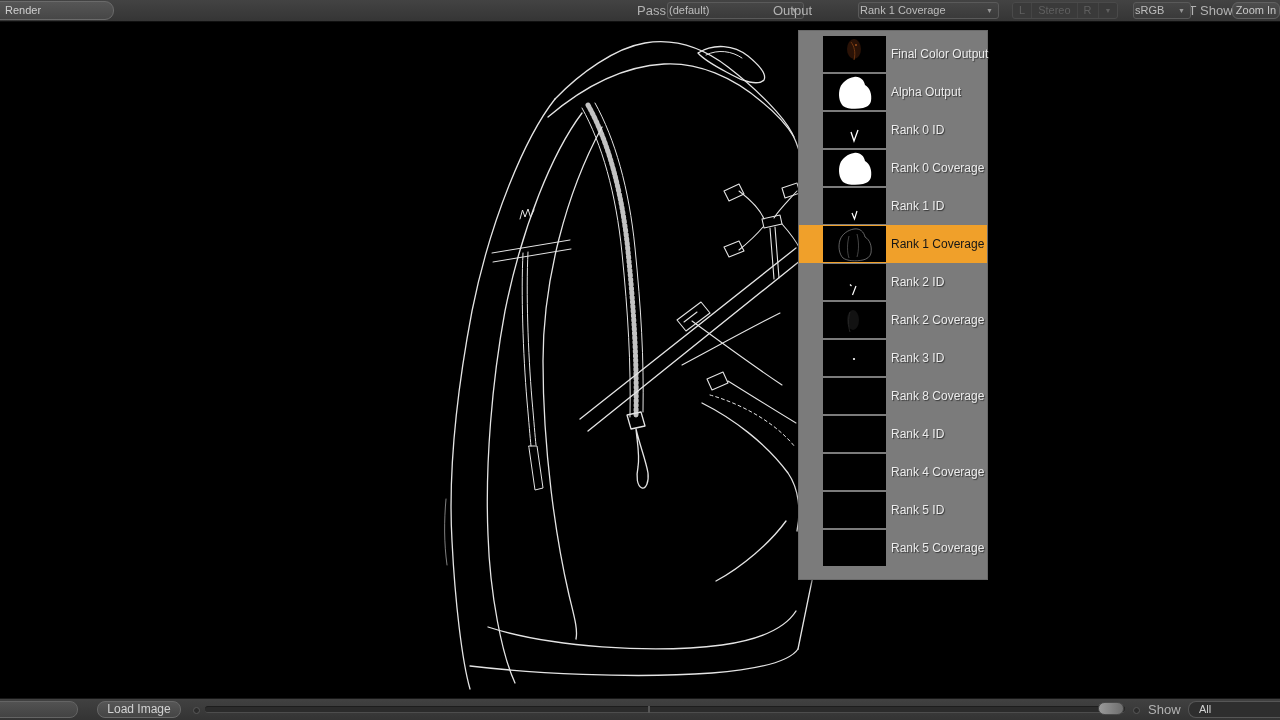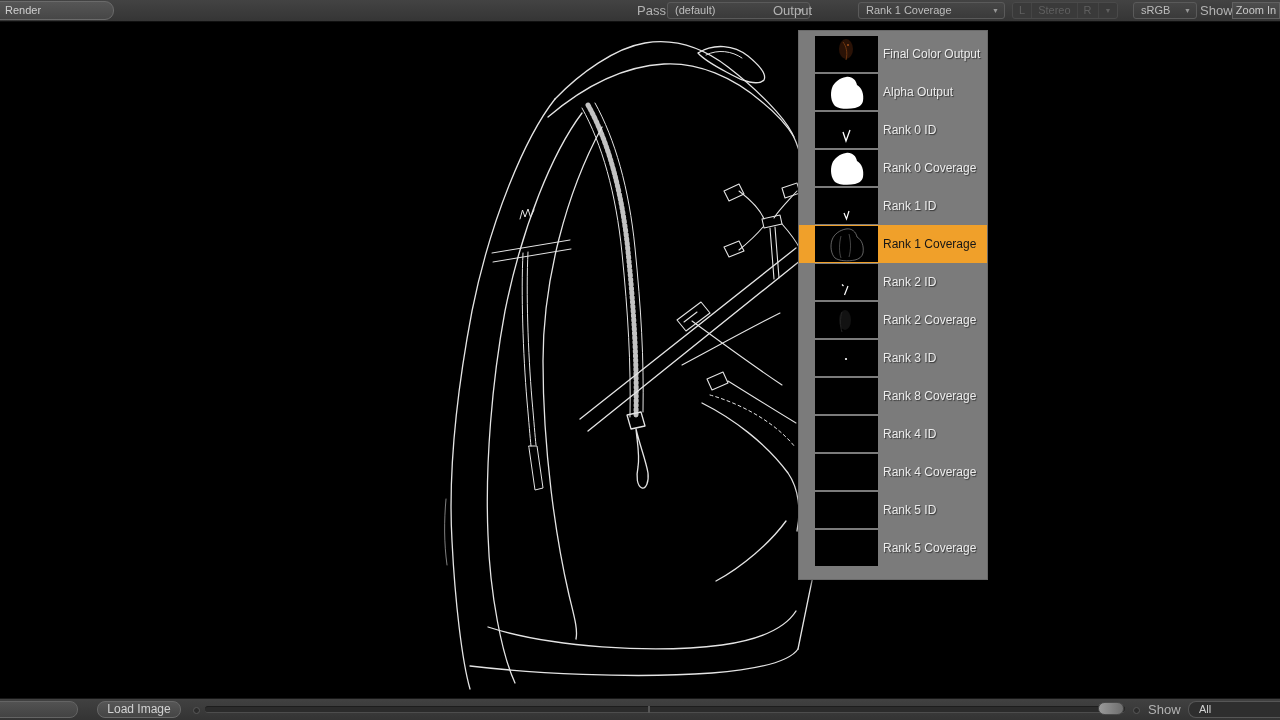--- a/index.html
+++ b/index.html
@@ -22,29 +22,29 @@
     position:absolute;left:-6px;top:1px;width:108px;height:17px;
     background:linear-gradient(#565656,#464646);
     border:1px solid #6a6a6a;border-radius:0 9px 9px 0;
     font-size:11px;color:#cfcfcf;line-height:17px;padding-left:10px;
     box-sizing:content-box;
   }
   .dropdown{
     position:absolute;top:2px;height:15px;
     background:linear-gradient(#464646,#3a3a3a);
     border:1px solid #5a5a5a;border-radius:3px;
-    font-size:11px;color:#bdbdbd;line-height:15px;padding-left:7px;
+    font-size:11px;color:#bdbdbd;line-height:15px;padding-left:1px;
   }
   .dropdown .arrow{
     position:absolute;right:5px;top:0;font-size:7px;color:#979797;line-height:15px;
   }
   .push-btn{
     position:absolute;top:2px;height:15px;
     background:linear-gradient(#4e4e4e,#3e3e3e);
-    border:1px solid #616161;border-radius:0;
+    border:1px solid #616161;border-radius:6px;
     font-size:11px;color:#c8c8c8;line-height:15px;text-align:center;
   }
   .btn-group{
     position:absolute;left:1012px;top:2px;height:15px;display:flex;
     background:#3a3a3a;border:1px solid #4a4a4a;border-radius:3px;overflow:hidden;
   }
   .btn-group .gbtn{
     font-size:11px;color:#5f5f5f;line-height:15px;text-align:center;
     border-right:1px solid #454545;padding:0 6px;
   }
@@ -54,21 +54,21 @@
   .wire{position:absolute;left:430px;top:0;}
   
   .menu{
     position:absolute;left:798px;top:30px;width:190px;height:550px;
     background:#7b7b7b;z-index:40;box-sizing:border-box;
     padding-top:4px;border:1px solid #6a6a6a;
     box-shadow:2px 3px 7px rgba(0,0,0,.55);
   }
   .menu-row{
     width:100%;height:38px;display:flex;align-items:center;
-    padding-left:16px;box-sizing:border-box;
+    padding-left:24px;box-sizing:border-box;
   }
   .menu-row .thumb{
     width:63px;height:36px;background:#000;flex:0 0 auto;
   }
   .menu-row .mlabel{
     margin-left:5px;font-size:12px;color:#ececec;
     text-shadow:1px 1px 1px rgba(45,45,45,.85);white-space:nowrap;
   }
   .menu-row.selected .mlabel{color:#161616;text-shadow:none;}
   .menu-row .thumb svg g{display:none;}

